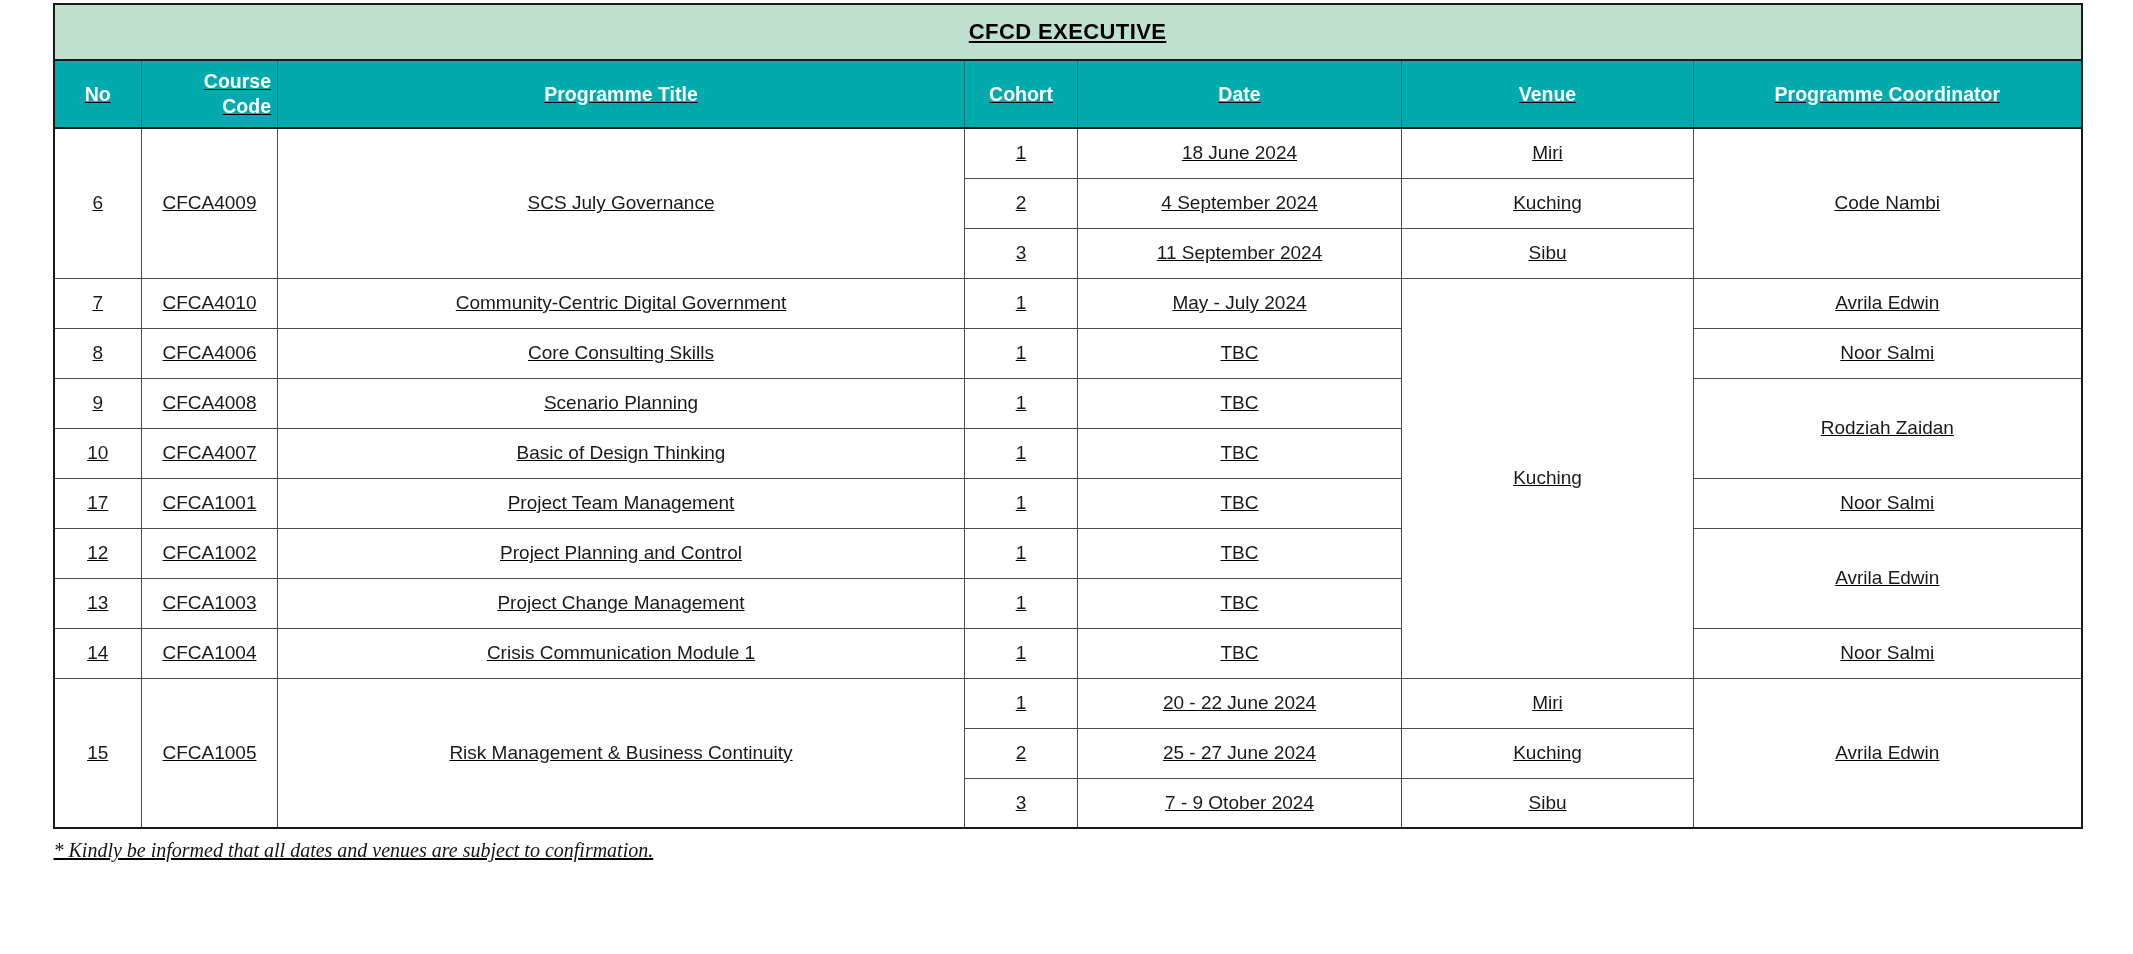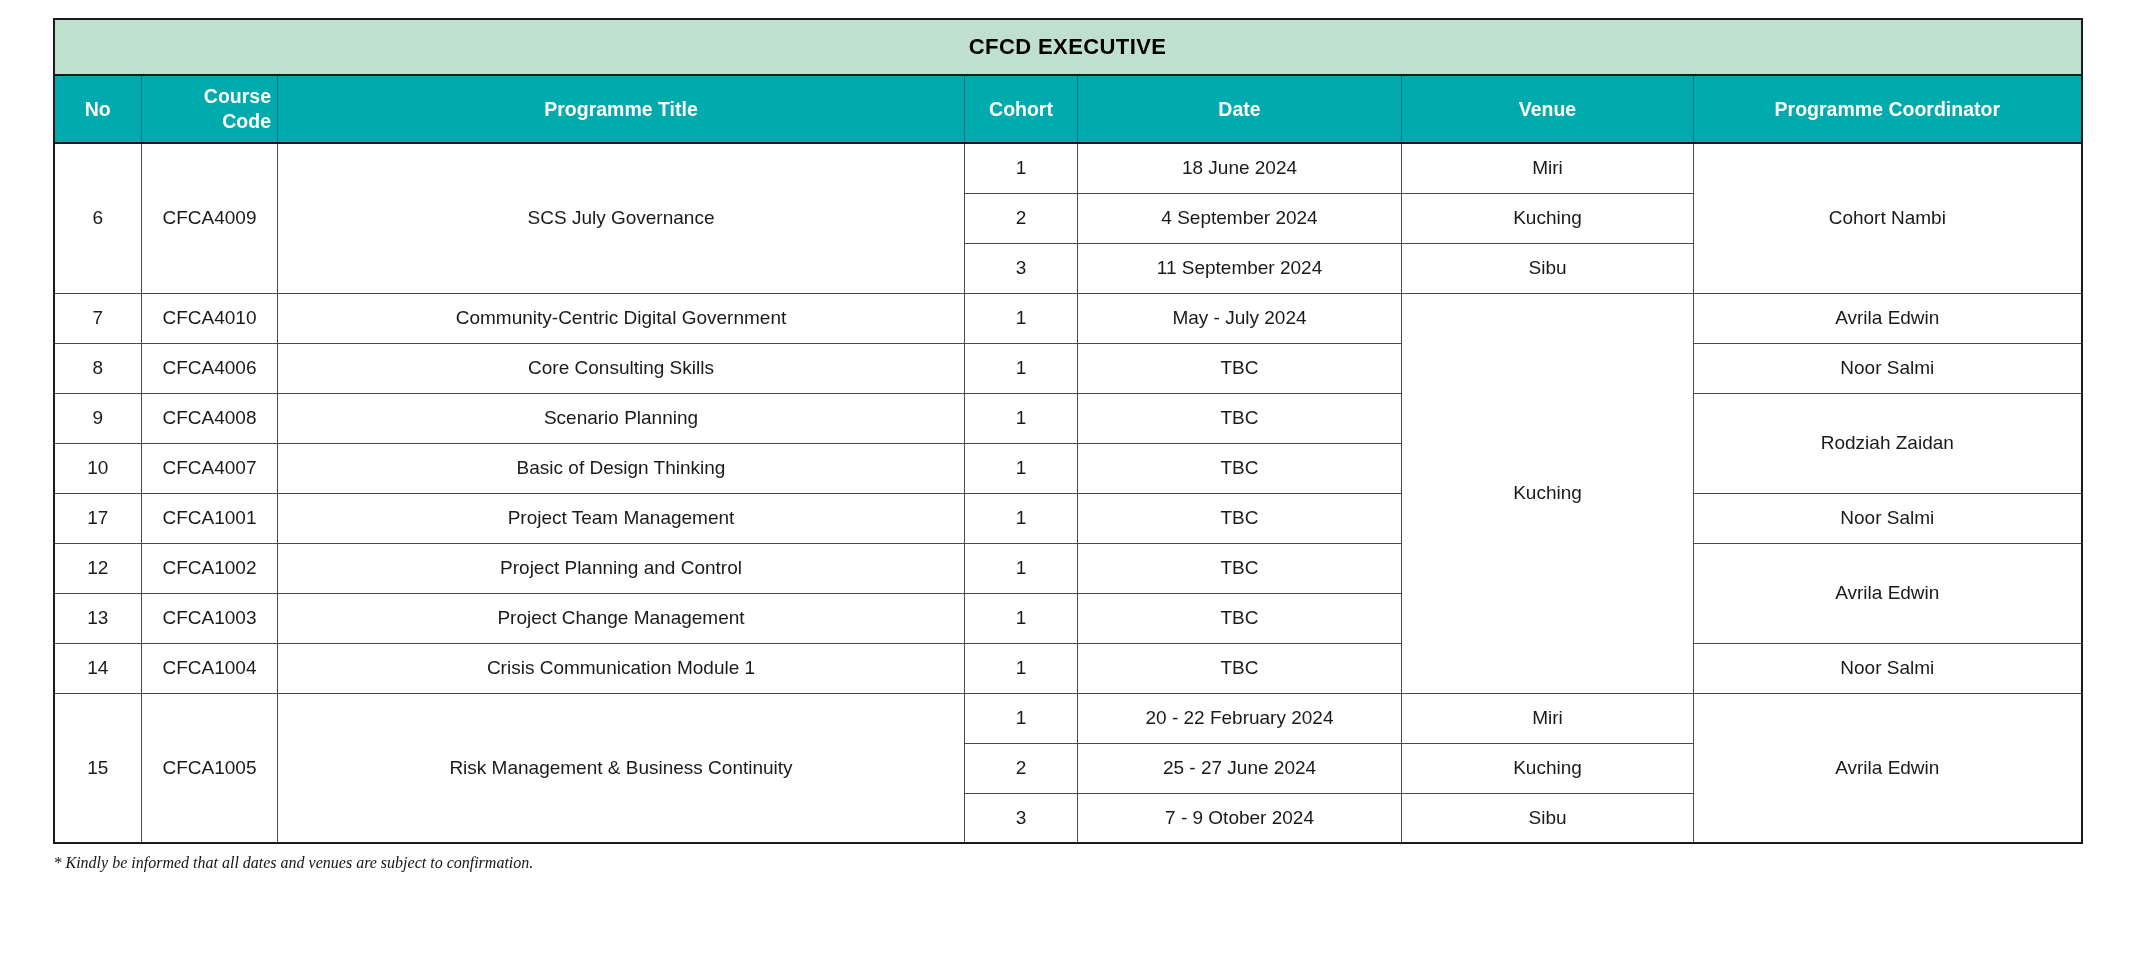--- a/index.html
+++ b/index.html
@@ -14,21 +14,22 @@
     font-family: "Liberation Sans", sans-serif;
     color: #000000;
     overflow: hidden;
   }
 
   .page {
     position: relative;
     width: 2133px;
     height: 954px;
     box-sizing: border-box;
-    padding: 18px 0 0 0;
+    padding: 3px 0 0 0;
+    text-decoration: underline;
   }
 
   .table-wrap {
     margin: 0 auto;
     width: 2028px;
   }
 
   table.schedule {
     width: 2028px;
     border-collapse: collapse;
@@ -100,21 +101,21 @@
 
   
   tr.last-row td { border-bottom: 2px solid #1a1a1a; }
 
   
   .footnote {
     margin: 10px auto 0 auto;
     width: 2028px;
     font-family: "Liberation Serif", serif;
     font-style: italic;
-    font-size: 16px;
+    font-size: 20px;
     color: #141414;
     padding-left: 2px;
   }
 </style>
 </head>
 <body>
 
 <div class="page">
 
   <div class="table-wrap">
@@ -149,21 +150,21 @@
 
       <tbody>
 
         <tr class="data-row">
           <td class="cell-no span-cell" rowspan="3">6</td>
           <td class="cell-code span-cell" rowspan="3">CFCA4009</td>
           <td class="cell-title span-cell" rowspan="3">SCS July Governance</td>
           <td class="cell-cohort">1</td>
           <td class="cell-date">18 June 2024</td>
           <td class="cell-venue">Miri</td>
-          <td class="cell-coord span-cell" rowspan="3">Cohort Nambi</td>
+          <td class="cell-coord span-cell" rowspan="3">Code Nambi</td>
         </tr>
         <tr class="sub-row">
           <td class="cell-cohort">2</td>
           <td class="cell-date">4 September 2024</td>
           <td class="cell-venue">Kuching</td>
         </tr>
         <tr class="sub-row">
           <td class="cell-cohort">3</td>
           <td class="cell-date">11 September 2024</td>
           <td class="cell-venue">Sibu</td>
@@ -238,21 +239,21 @@
           <td class="cell-cohort">1</td>
           <td class="cell-date">TBC</td>
           <td class="cell-coord">Noor Salmi</td>
         </tr>
 
         <tr class="data-row">
           <td class="cell-no span-cell" rowspan="3">15</td>
           <td class="cell-code span-cell" rowspan="3">CFCA1005</td>
           <td class="cell-title span-cell" rowspan="3">Risk Management &amp; Business Continuity</td>
           <td class="cell-cohort">1</td>
-          <td class="cell-date">20 - 22 February 2024</td>
+          <td class="cell-date">20 - 22 June 2024</td>
           <td class="cell-venue">Miri</td>
           <td class="cell-coord span-cell" rowspan="3">Avrila Edwin</td>
         </tr>
         <tr class="sub-row">
           <td class="cell-cohort">2</td>
           <td class="cell-date">25 - 27 June 2024</td>
           <td class="cell-venue">Kuching</td>
         </tr>
         <tr class="sub-row last-row">
           <td class="cell-cohort">3</td>

